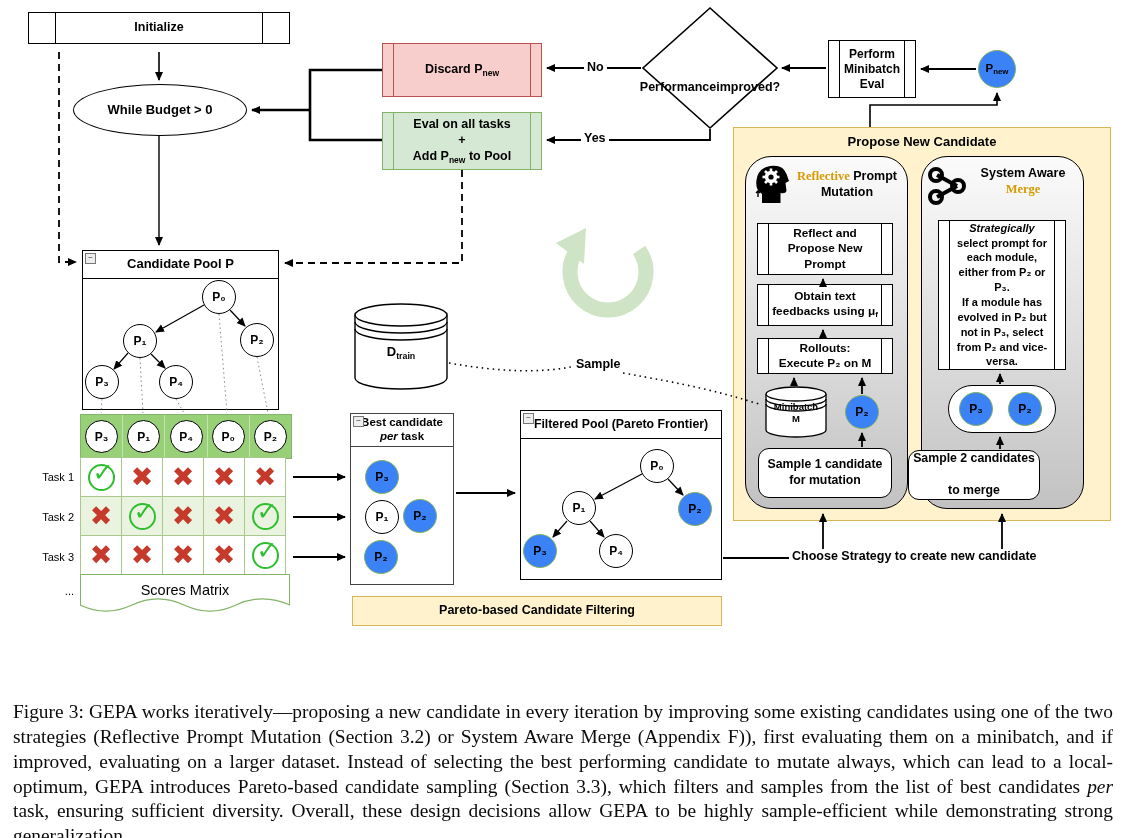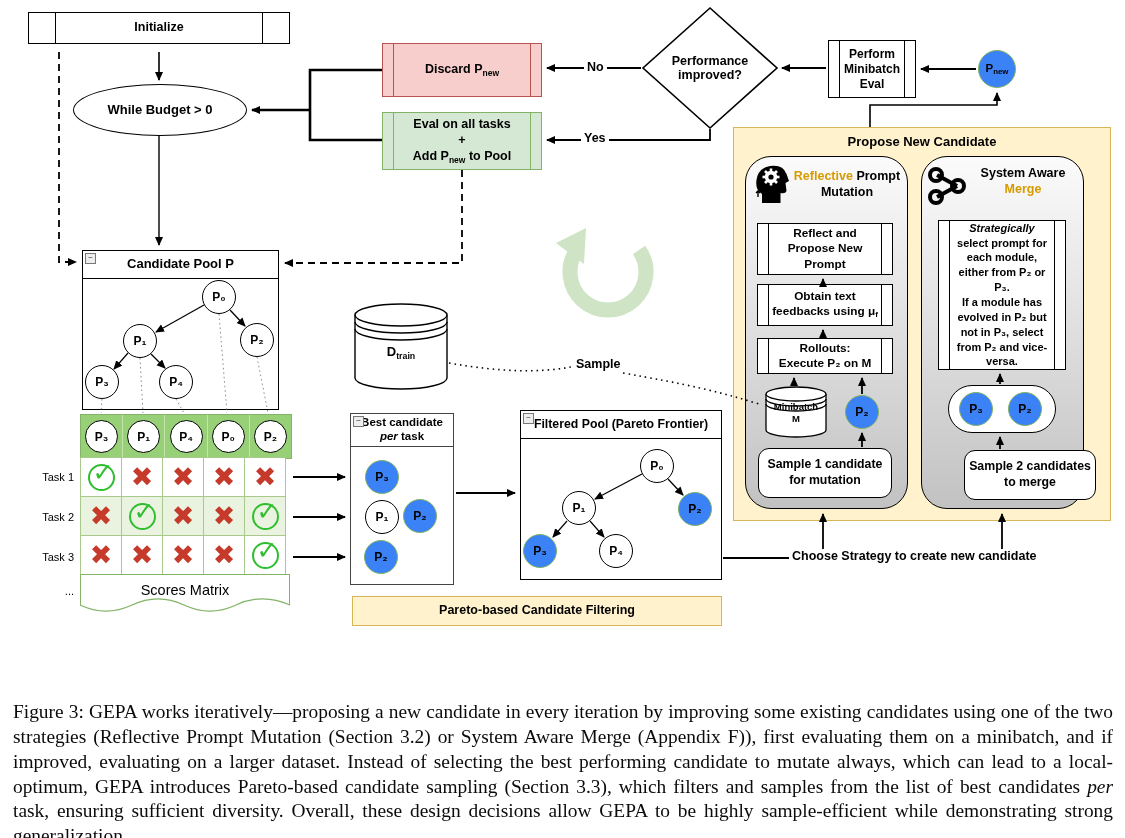--- a/index.html
+++ b/index.html
@@ -27,21 +27,21 @@
             font-weight:bold;position:relative;}
   .collapse{position:absolute;top:2px;left:2px;width:9px;height:9px;border:1px solid #777;background:#eee;
             font-size:8px;line-height:7px;text-align:center;color:#333;font-weight:normal;}
   .labelchip{position:absolute;z-index:6;background:#fff;padding:0 3px;font-weight:bold;font-size:12.5px;}
   .gcol{position:absolute;box-sizing:border-box;border:1.6px solid #000;border-radius:26px;
         background:linear-gradient(#fbfbfb,#c2c2c2);z-index:1;}
   .wbox{position:absolute;box-sizing:border-box;border:1.6px solid #000;background:#fff;z-index:2;
         display:flex;flex-direction:column;align-items:center;justify-content:center;
         font-weight:bold;text-align:center;}
   .rbox{border-radius:11px;}
-  .orange{color:#d79b00;}
+  .orange{color:#d79b00;font-family:Liberation Serif, serif;}
   
   .band{position:absolute;display:flex;background:#97d077;border:1px solid #82b366;z-index:1;}
   .bandcell{flex:1;display:flex;align-items:center;justify-content:center;border-left:1px solid #c4e3ad;}
   .bandcell:first-child{border-left:none;}
   .bandcell .circle{position:static;}
   .mrow{position:absolute;display:flex;z-index:1;}
   .mcell{width:42px;height:40px;box-sizing:border-box;border:1px solid #a9c88c;margin-left:-1px;
          background:#fff;display:flex;align-items:center;justify-content:center;}
   .mcell:first-child{margin-left:0;}
   .mrow.alt .mcell{background:#e9f3df;}
@@ -71,21 +71,21 @@
   <div class="box bars red" style="left:382px;top:43px;width:160px;height:54px;">
     <div><span>Discard P</span><sub>new</sub></div>
   </div>
 
   <div class="box bars green" style="left:382px;top:112px;width:160px;height:58px;line-height:1.3;">
     <span>Eval on all tasks</span>
     <span>+</span>
     <div><span>Add P</span><sub>new</sub><span> to Pool</span></div>
   </div>
 
-  <div class="abs" style="left:645px;top:42px;width:130px;height:52px;z-index:6;display:flex;flex-direction:column;align-items:center;justify-content:center;font-weight:bold;font-size:12.5px;">
+  <div class="abs" style="left:645px;top:42px;width:130px;height:52px;z-index:6;display:flex;align-items:flex-end;justify-content:center;font-weight:bold;font-size:12.5px;">
     <span>Performance</span>
     <span>improved?</span>
   </div>
 
   <div class="box bars" style="left:828px;top:40px;width:88px;height:58px;font-size:12px;">
     <span>Perform</span>
     <span>Minibatch</span>
     <span>Eval</span>
   </div>
 
@@ -335,21 +335,21 @@
   </div>
 
   <div class="abs" style="left:948px;top:385px;width:108px;height:48px;border:1.6px solid #000;border-radius:24px;background:#fff;z-index:1;"></div>
   <div class="circle gfill" style="left:959px;top:392px;">
       <span>P₃</span>
     </div>
   <div class="circle gfill" style="left:1008px;top:392px;">
       <span>P₂</span>
     </div>
 
-  <div class="wbox rbox" style="left:964px;top:450px;width:132px;height:50px;font-size:12.3px;line-height:1.3;border-width:1.8px;">
+  <div class="wbox rbox" style="left:908px;top:450px;width:132px;height:50px;font-size:12.3px;line-height:1.3;border-width:1.8px;justify-content:space-between;">
     <span>Sample 2 candidates</span>
     <span>to merge</span>
   </div>
 
   <div class="labelchip" style="left:584px;top:60px;">No</div>
   <div class="labelchip" style="left:581px;top:131px;text-align:right;">Yes</div>
   <div class="labelchip" style="left:789px;top:549px;">Choose Strategy to create new candidate</div>
 
   <svg class="overlay" width="1125" height="660" viewBox="0 0 1125 660">
     <defs>

